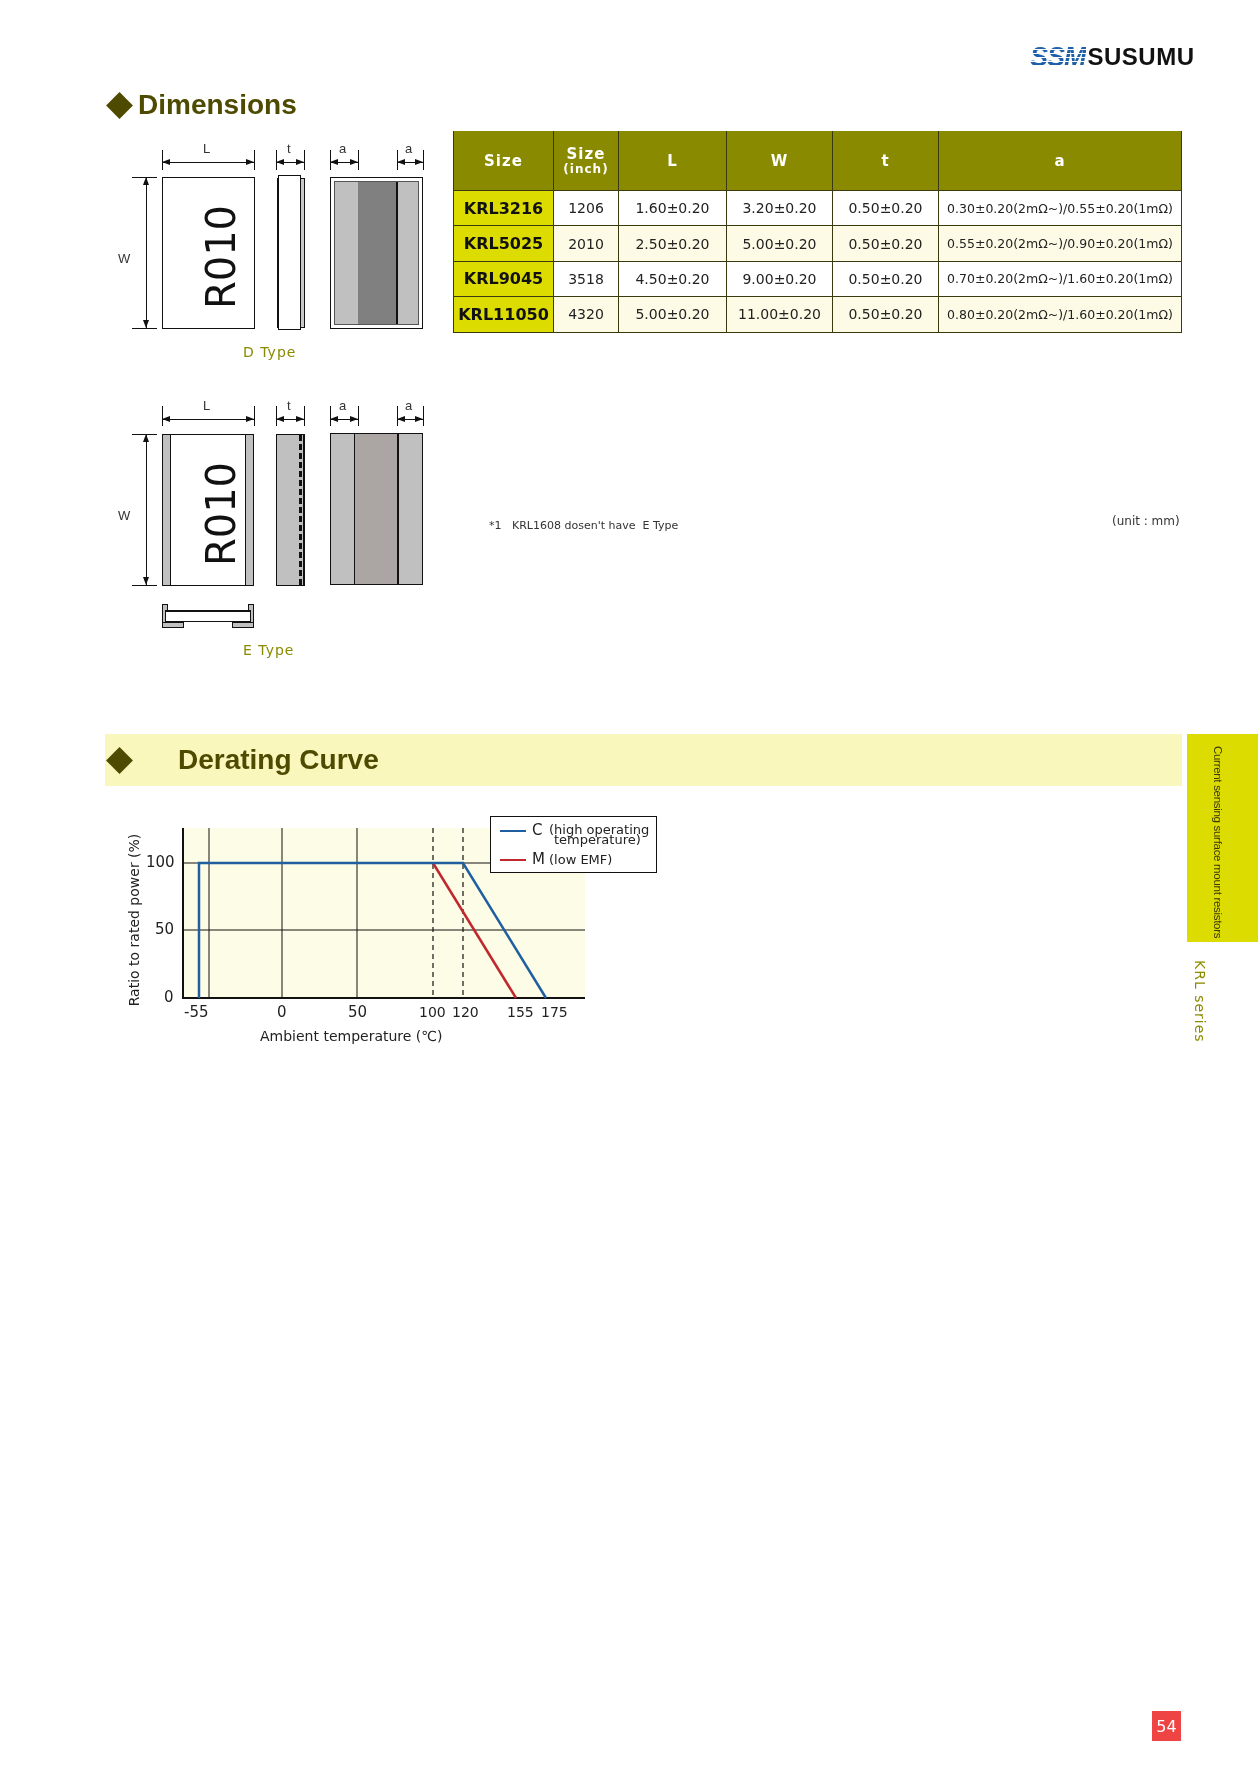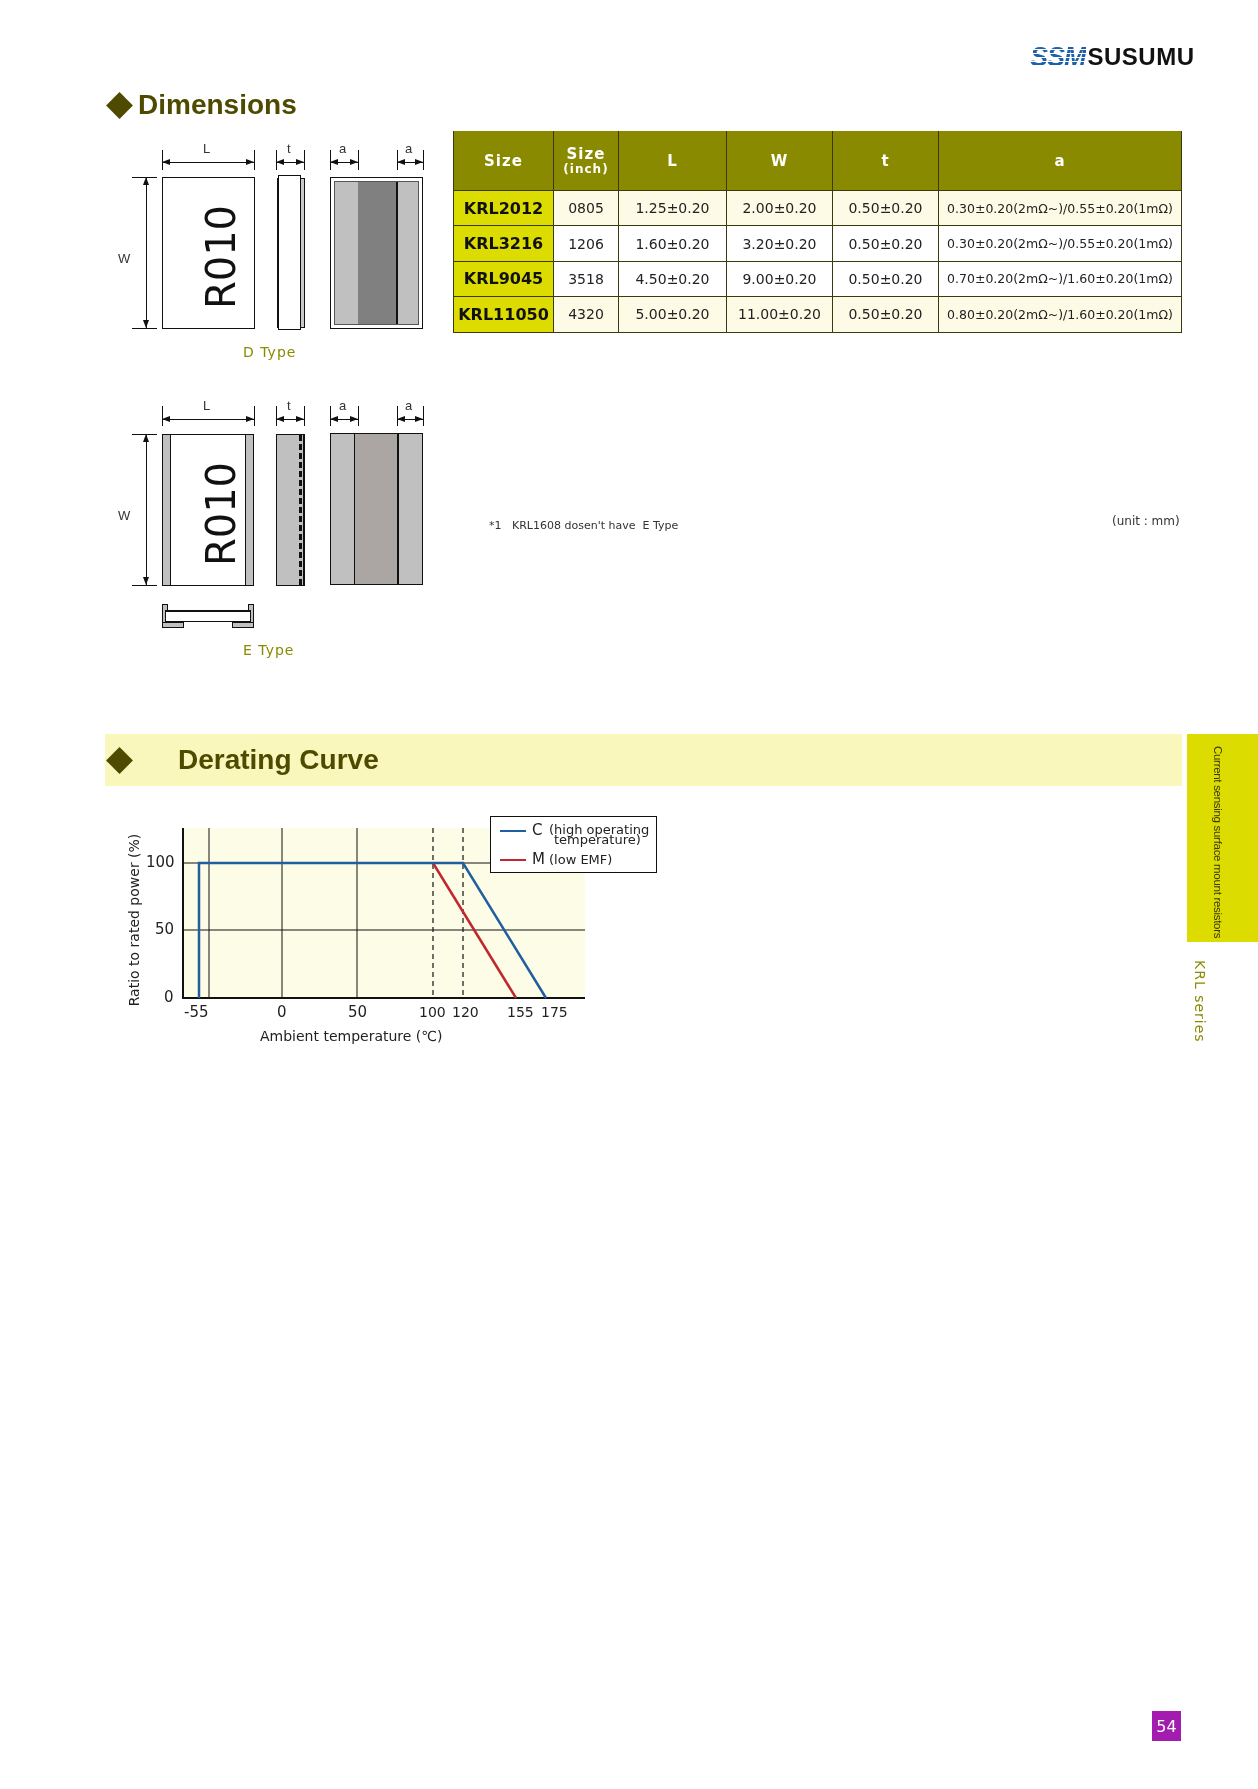--- a/index.html
+++ b/index.html
@@ -33,21 +33,21 @@
   table.dims td.type{background:#dcdc00 !important;font-weight:bold;font-size:16px;color:#111;position:relative;}
   table.dims td.a-col{font-size:12.5px;}
   table.dims td.a-col.first{font-size:14px;}
   .sup{font-size:9px;position:absolute;margin-left:1px;top:4px;font-weight:normal;}
   .footnote{left:453px;top:519px;font-size:11px;color:#333;margin-left:36px;}
   .unit{left:1112px;top:514px;font-size:12px;color:#333;}
   
   .side-tab{left:1187px;top:734px;width:71px;height:208px;background:#dcdc00;}
   .side-tab-text{position:absolute;left:1212px;top:746px;writing-mode:vertical-rl;font-family:"Liberation Sans",sans-serif;font-size:11.5px;color:#3a3a00;letter-spacing:-0.3px;}
   .series-text{position:absolute;left:1192px;top:960px;writing-mode:vertical-rl;font-family:"DejaVu Sans",sans-serif;font-size:14px;color:#8a8a00;letter-spacing:1px;}
-  .page-num{left:1152px;top:1711px;width:29px;height:30px;background:#a21caf;color:#fff;font-size:16px;display:flex;align-items:center;justify-content:center;font-family:"DejaVu Sans",sans-serif;}
+  .page-num{left:1152px;top:1711px;width:29px;height:30px;background:#ef4444;color:#fff;font-size:16px;display:flex;align-items:center;justify-content:center;font-family:"DejaVu Sans",sans-serif;}
   
   .plot{left:183px;top:828px;width:402px;height:170px;background:#fdfce6;}
   .tick{font-family:"DejaVu Sans",sans-serif;font-size:15px;color:#222;}
   .tick-sm{font-size:14px;}
   .legend{left:490px;top:816px;width:167px;height:57px;border:1.5px solid #111;background:#fff;box-sizing:border-box;font-family:"DejaVu Sans",sans-serif;font-size:13px;color:#222;}
 </style>
 </head>
 <body>
 
 <div class="abs logo">
@@ -185,35 +185,35 @@
           <span class="main">Size</span>
           <span class="sub">(inch)</span>
         </th>
       <th>L</th>
       <th>W</th>
       <th>t</th>
       <th>a</th>
     </tr>
   </thead>
   <tbody>
-    <tr class="alt">
-      <td class="type">KRL2012</td>
-      <td>0805</td>
-      <td>1.25±0.20</td>
-      <td>2.00±0.20</td>
-      <td>0.50±0.20</td>
-      <td class="a-col">0.30±0.20(2mΩ~)/0.55±0.20(1mΩ)</td>
-    </tr>
     <tr>
       <td class="type">KRL3216</td>
       <td>1206</td>
       <td>1.60±0.20</td>
       <td>3.20±0.20</td>
       <td>0.50±0.20</td>
       <td class="a-col">0.30±0.20(2mΩ~)/0.55±0.20(1mΩ)</td>
+    </tr>
+    <tr class="alt">
+      <td class="type">KRL5025</td>
+      <td>2010</td>
+      <td>2.50±0.20</td>
+      <td>5.00±0.20</td>
+      <td>0.50±0.20</td>
+      <td class="a-col">0.55±0.20(2mΩ~)/0.90±0.20(1mΩ)</td>
     </tr>
     <tr>
       <td class="type">KRL9045</td>
       <td>3518</td>
       <td>4.50±0.20</td>
       <td>9.00±0.20</td>
       <td>0.50±0.20</td>
       <td class="a-col">0.70±0.20(2mΩ~)/1.60±0.20(1mΩ)</td>
     </tr>
     <tr class="alt">

